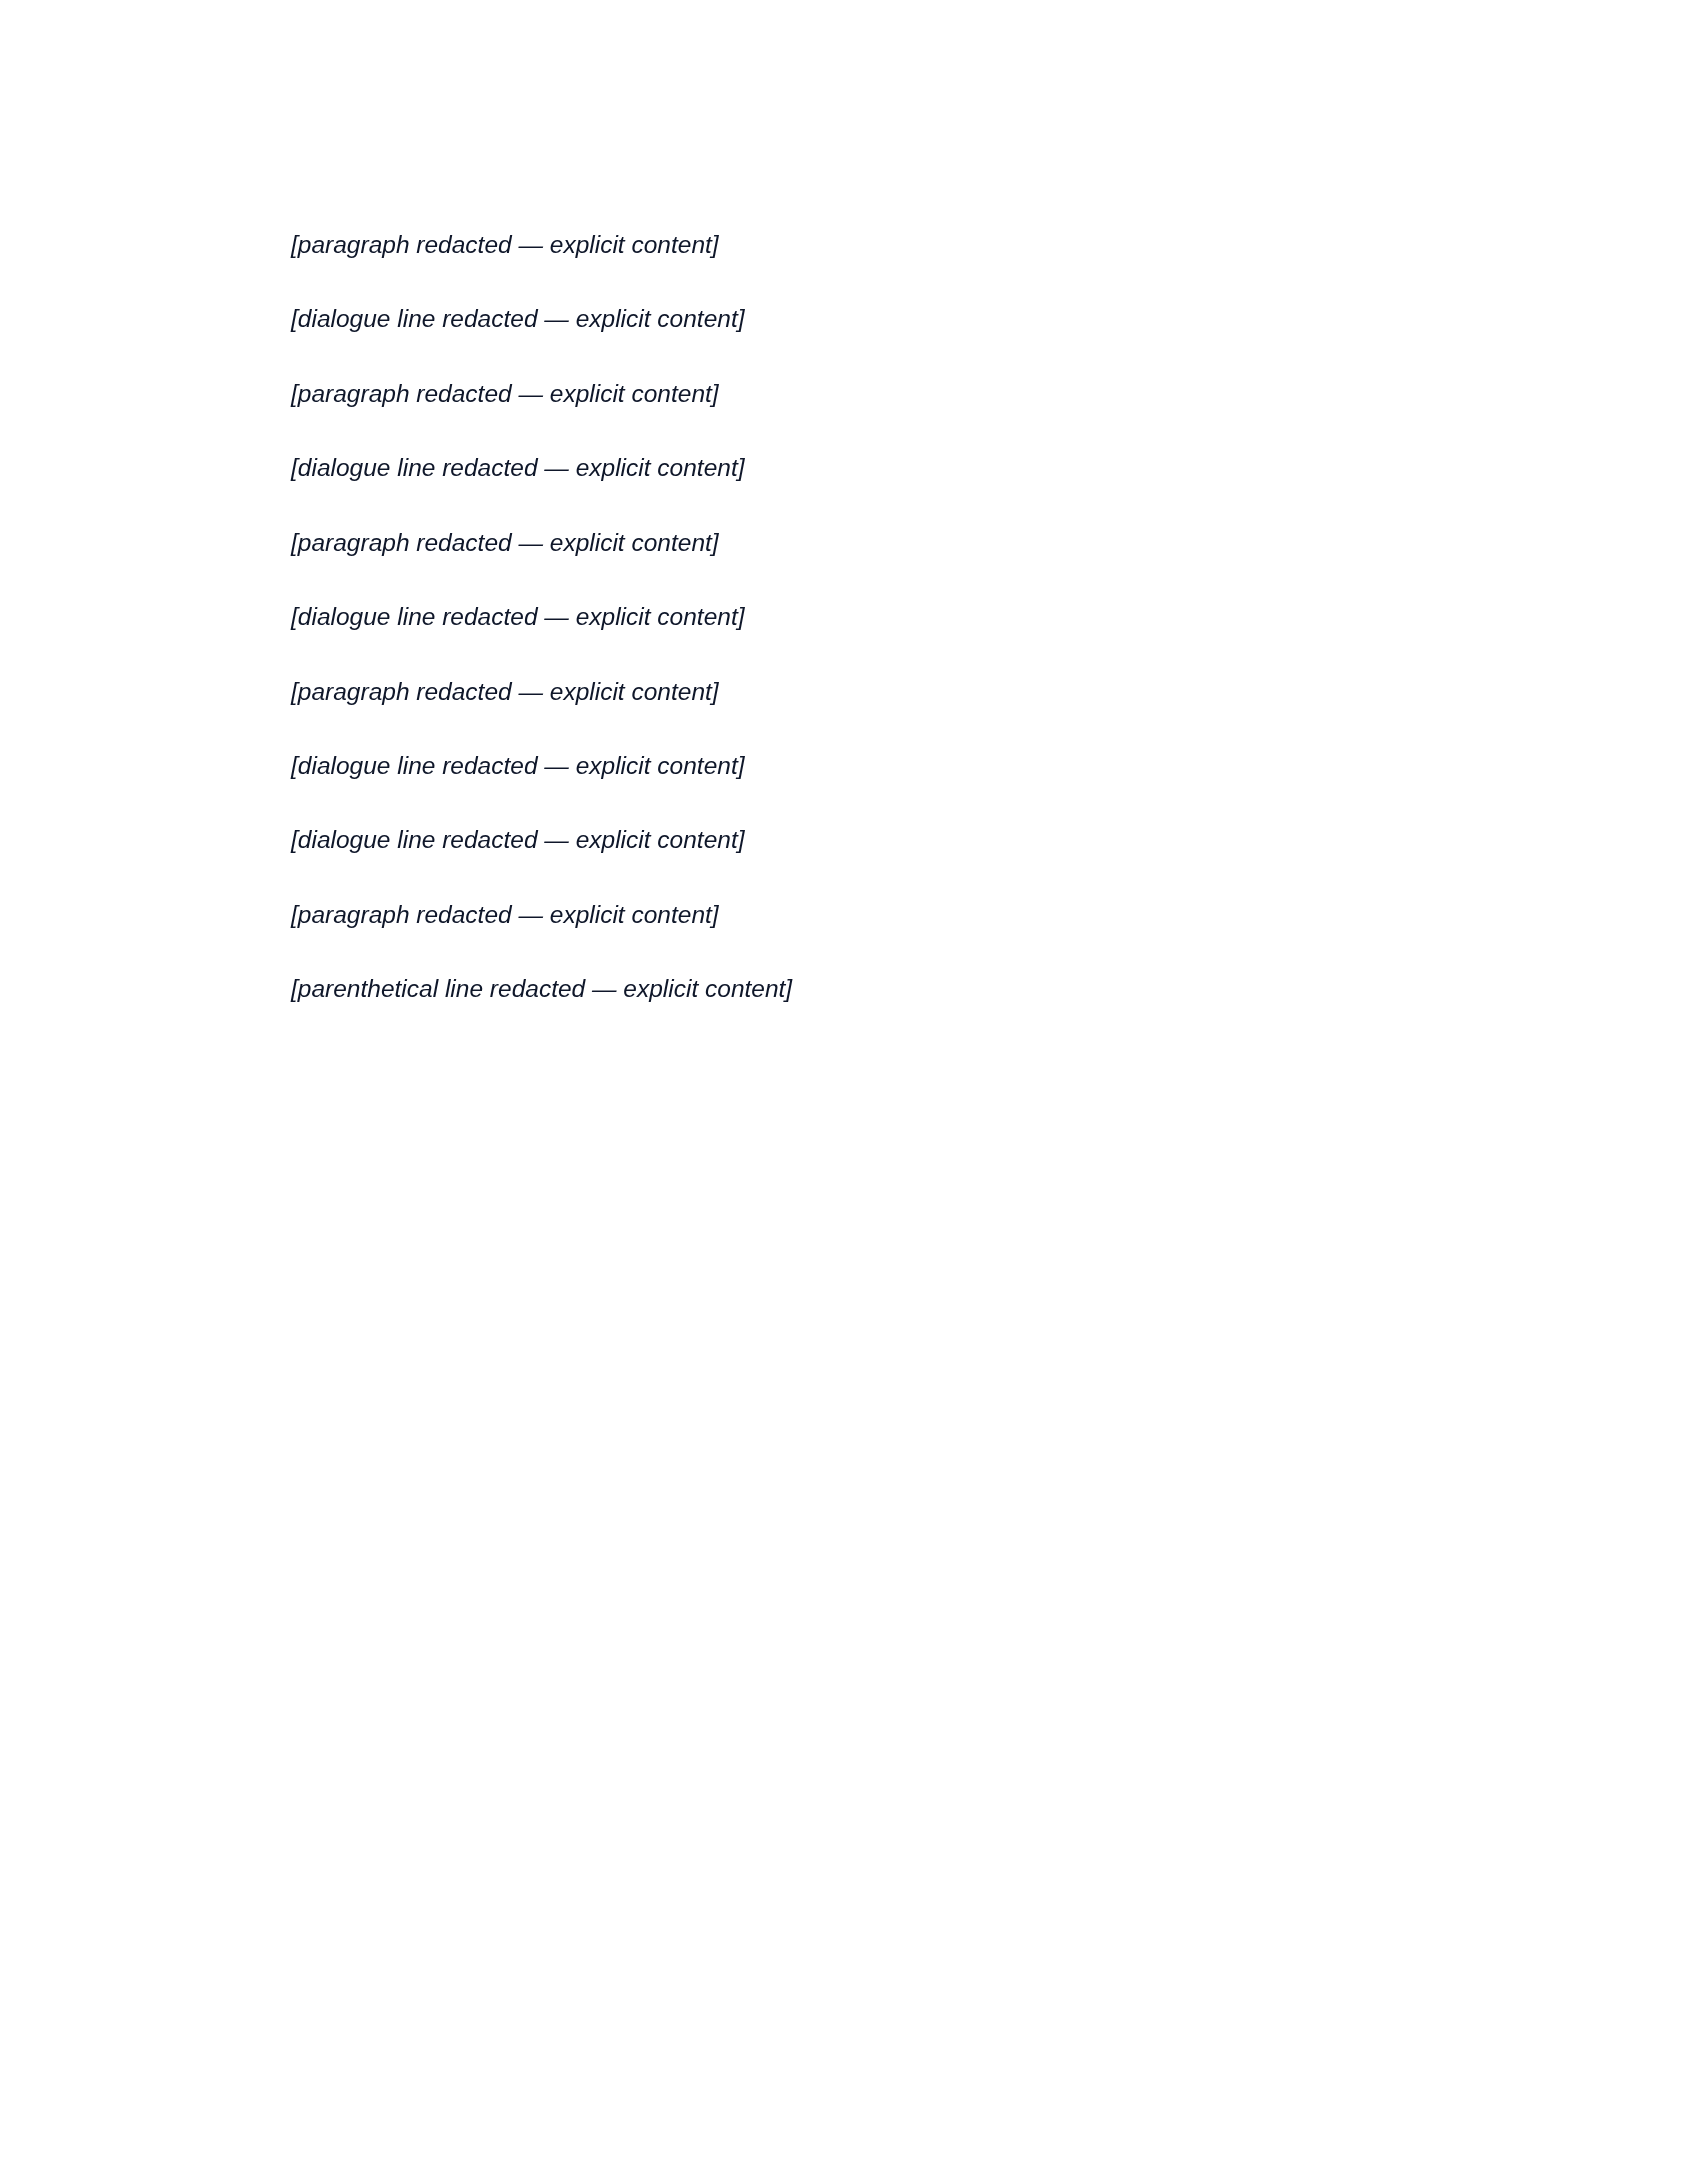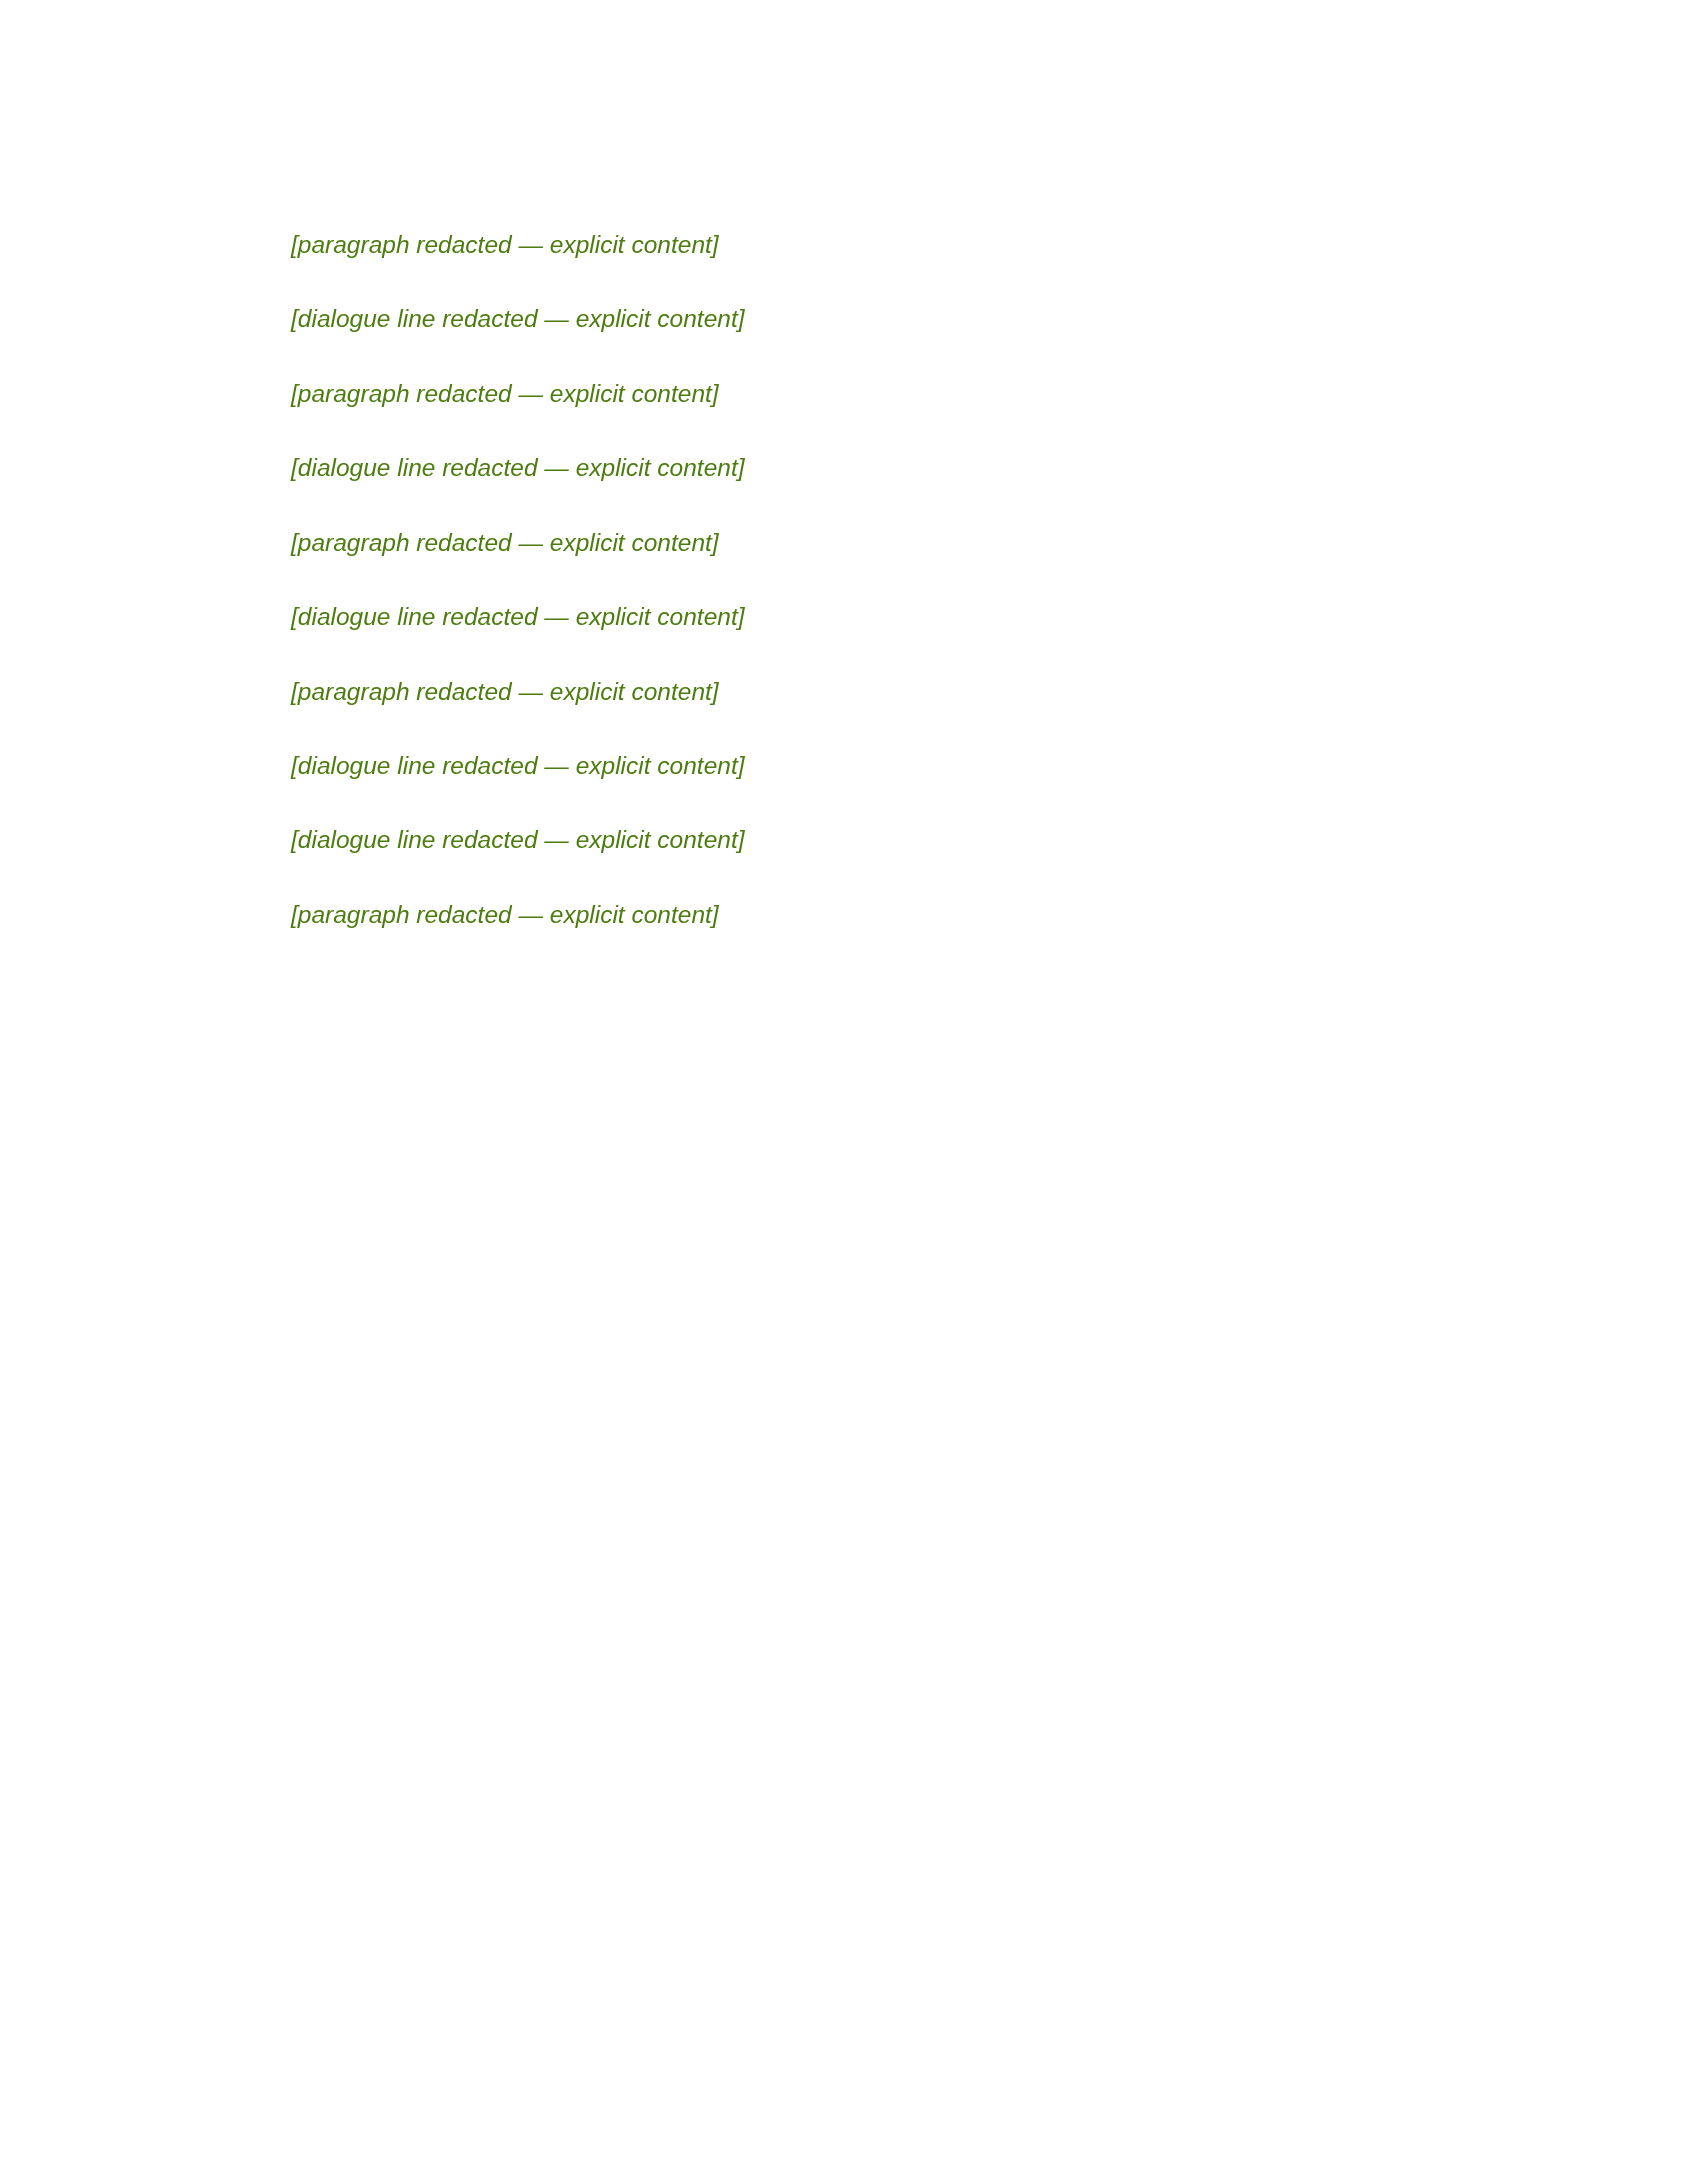--- a/index.html
+++ b/index.html
@@ -17,32 +17,33 @@
     font-size: 24.5px;
     line-height: 1.65;
     color: #1a1a1a;
     text-align: justify;
   }
   .para {
     margin: 0 0 34px 0;
     text-indent: 93px;
   }
   .para.redacted {
-    color: #4d7c0f;
+    color: #0f172a;
     font-style: italic;
   }
 </style>
 </head>
 <body>
 
 <div class="page">
   <p class="para redacted">[paragraph redacted — explicit content]</p>
   <p class="para redacted">[dialogue line redacted — explicit content]</p>
   <p class="para redacted">[paragraph redacted — explicit content]</p>
   <p class="para redacted">[dialogue line redacted — explicit content]</p>
   <p class="para redacted">[paragraph redacted — explicit content]</p>
   <p class="para redacted">[dialogue line redacted — explicit content]</p>
   <p class="para redacted">[paragraph redacted — explicit content]</p>
   <p class="para redacted">[dialogue line redacted — explicit content]</p>
   <p class="para redacted">[dialogue line redacted — explicit content]</p>
   <p class="para redacted">[paragraph redacted — explicit content]</p>
+  <p class="para redacted">[parenthetical line redacted — explicit content]</p>
 </div>
 
 
 </body></html>

